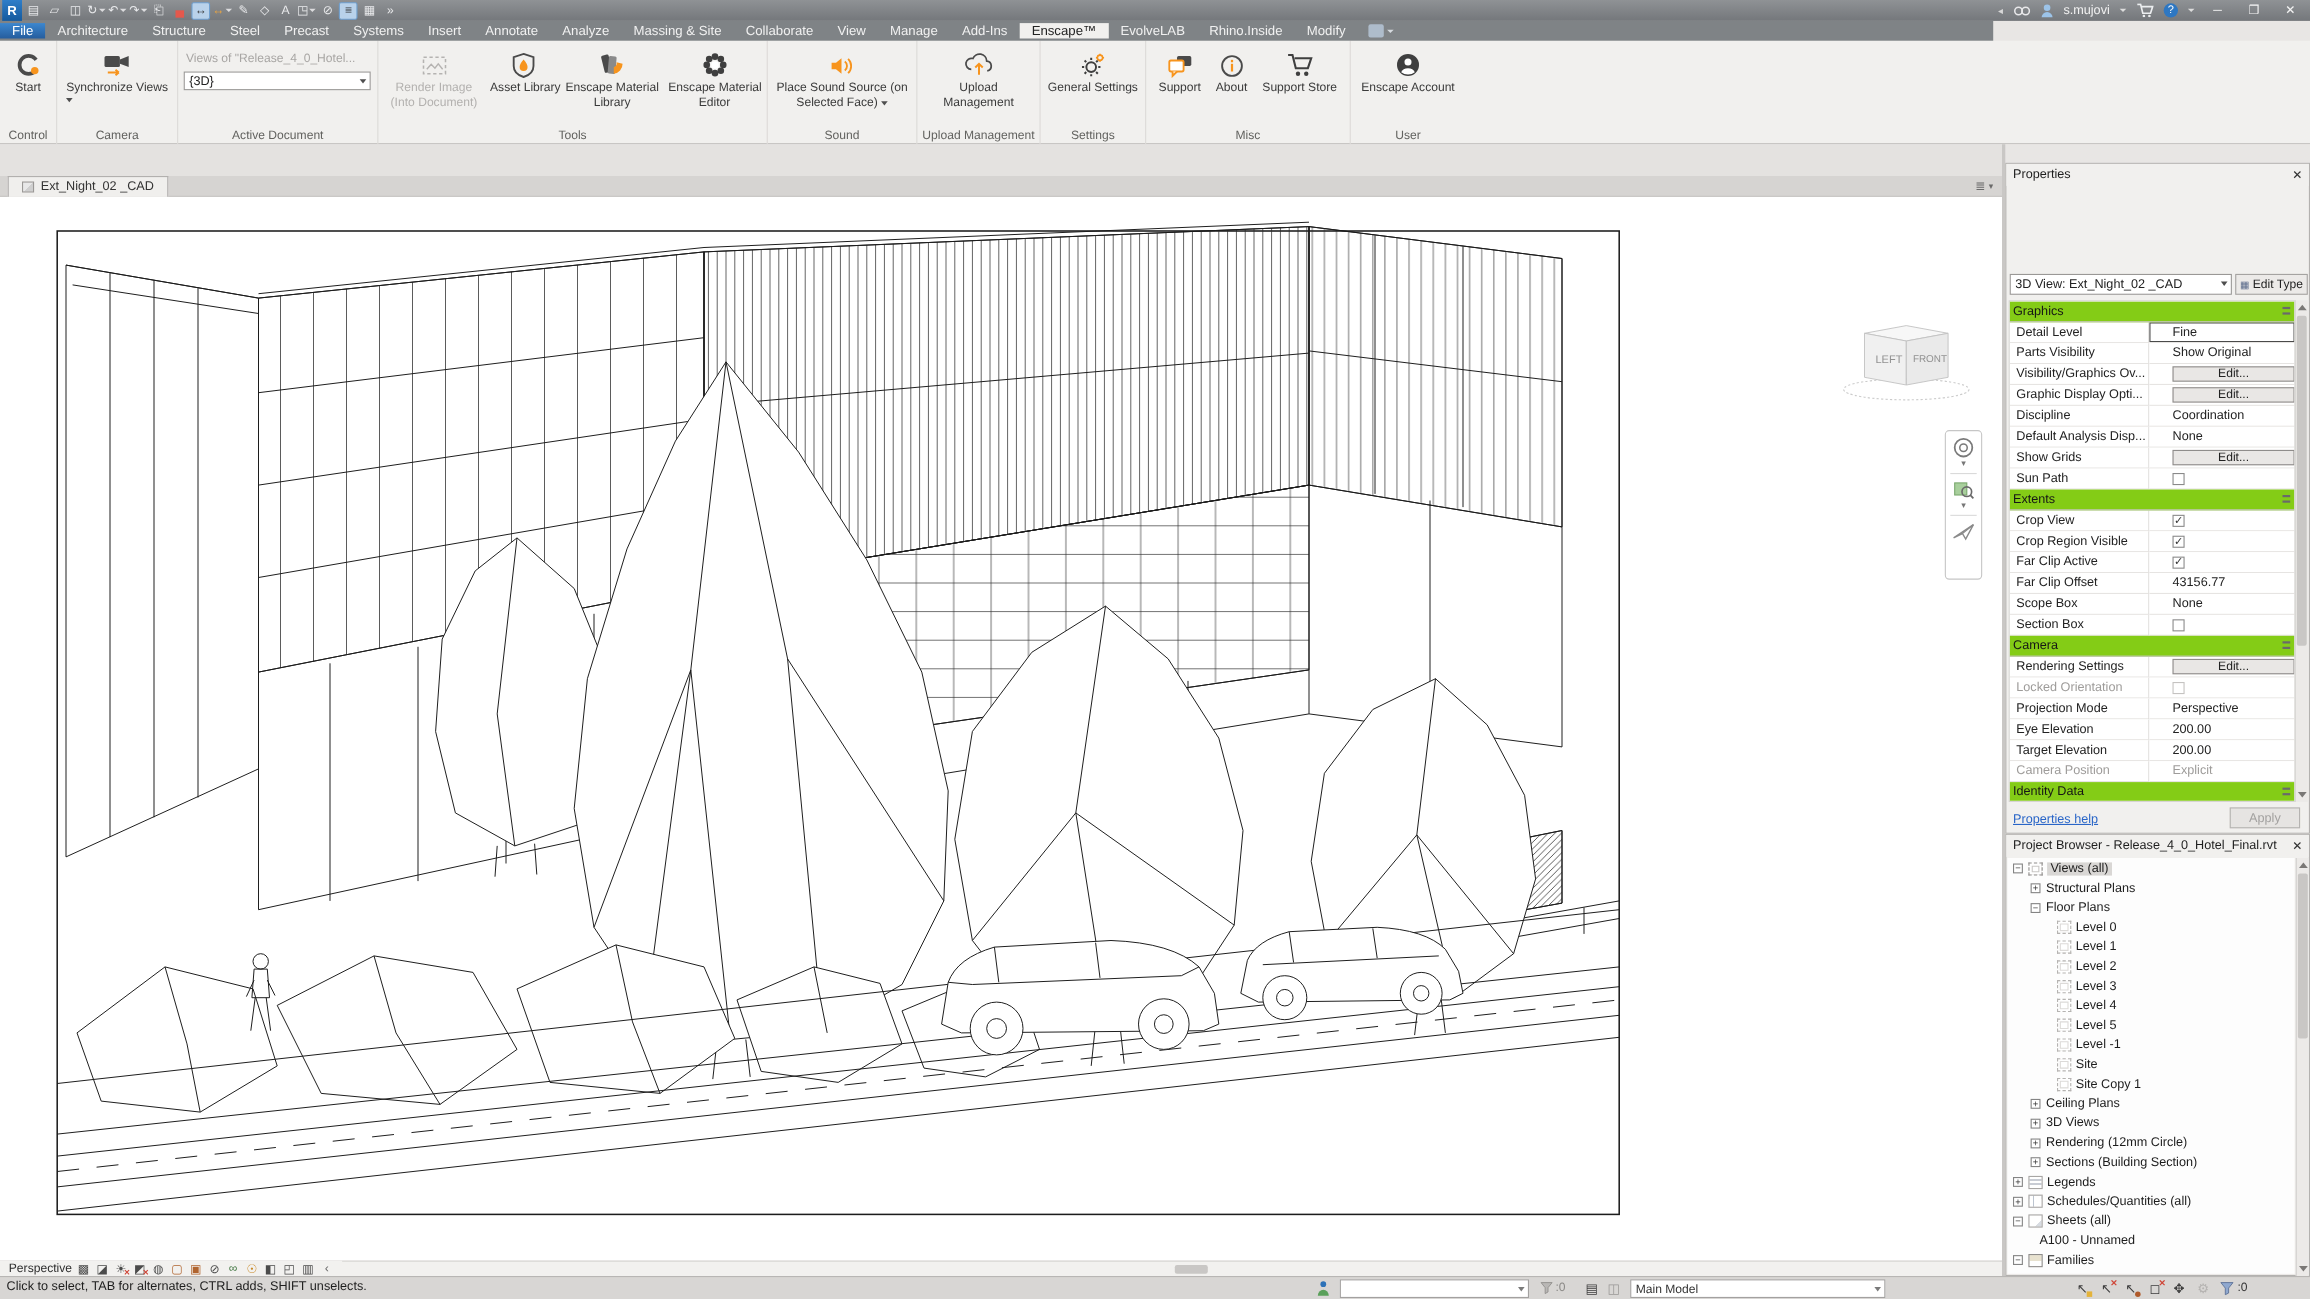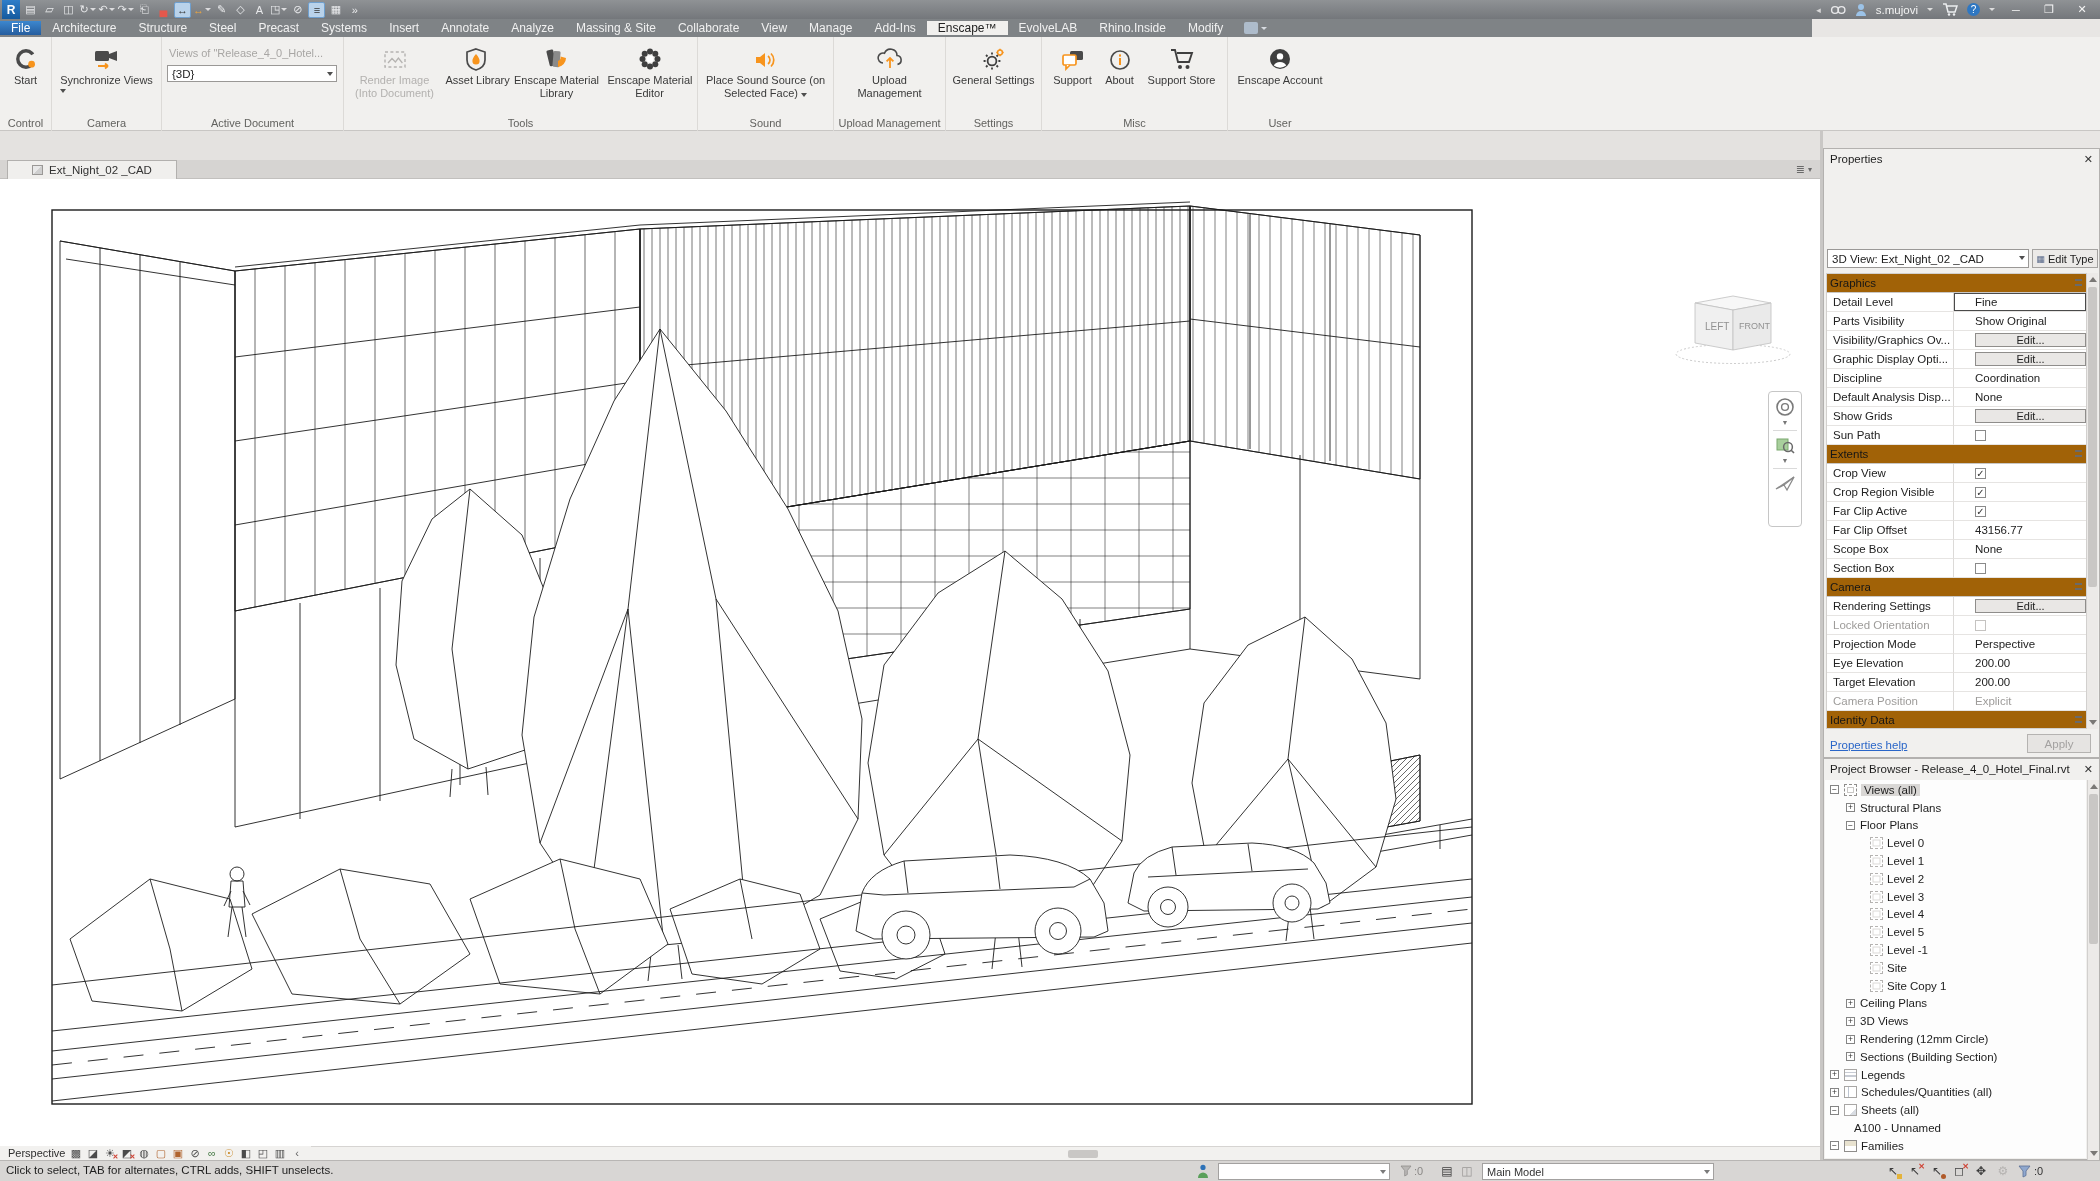--- a/index.html
+++ b/index.html
@@ -35,21 +35,21 @@
   .bigbtn .ic{height:30px;display:flex;align-items:flex-end;justify-content:center;margin-bottom:3px}
   .bigbtn.disabled{color:#b3b1af}
   .dd9{width:0;height:0;border-left:3.5px solid transparent;border-right:3.5px solid transparent;border-top:4px solid #4e4e4e;display:inline-block}
   .combo{background:#fff;border:1px solid #9a9896;height:17px;display:flex;align-items:center;font-size:11.5px;color:#222;padding:0 14px 0 4px;position:relative}
   .combo .dd9{position:absolute;right:3px;top:6px}
   .adcaption{font-size:11px;color:#a8a6a4;margin:8px 0 6px 2px;white-space:nowrap;overflow:hidden}
 
   
   .canvaswrap{position:absolute;left:0;top:131px;width:1820px;height:1029px;background:#e4e2e0}
   .viewtabstrip{position:absolute;left:0;top:29px;width:1820px;height:19px;background:#d6d4d2;border-bottom:1px solid #c2c0be}
-  .viewtab{position:absolute;left:7px;top:0;height:19px;background:#f0efed;border:1px solid #b2b0ae;border-bottom:none;display:flex;align-items:center;gap:6px;padding:0 24px;font-size:11.5px;color:#333}
+  .viewtab{position:absolute;left:7px;top:0;height:19px;background:#f0efed;border:1px solid #b2b0ae;border-bottom:none;display:flex;align-items:center;gap:6px;padding:0 12px;font-size:11.5px;color:#333}
   .cubeglyph{width:11px;height:10px;border:1px solid #9a9896;background:linear-gradient(135deg,#e8e8e8 50%,#cfcfcf 50%)}
   .tablist{position:absolute;right:8px;top:3px;color:#6a6a6a;font-size:11px;display:flex;gap:3px;align-items:center}
   .paper{position:absolute;left:0;top:48px;width:1820px;height:967px;background:#fff}
   .viewcube{position:absolute;left:1672px;top:104px;width:122px;height:86px;opacity:.95}
   .navbar{position:absolute;left:1768px;top:212px;width:34px;height:136px;background:rgba(255,255,255,.92);border:1px solid #c6c6c6;border-radius:4px;display:flex;flex-direction:column;align-items:center;padding-top:5px;gap:2px}
   .navbar .sep{width:24px;border-top:1px solid #dadada;margin:2px 0}
   .hscroll{position:absolute;left:0;top:1146px;width:1820px;height:14px;background:#f2f1ef;border-top:1px solid #d6d4d2;z-index:5}
   .hthumb{position:absolute;left:1068px;top:3px;width:30px;height:8px;background:#c9c7c5;border-radius:2px}
   .vcb{position:absolute;left:0;top:1146px;height:14px;display:flex;align-items:center;gap:4px;background:#f2f1ef;padding:0 8px;font-size:11px;color:#2e2e2e;z-index:6}
   .vicon{min-width:13px;height:13px;display:flex;align-items:center;justify-content:center;font-size:11px;color:#4b4b4b;position:relative}
@@ -59,21 +59,21 @@
   .splitter{position:absolute;left:1820px;top:131px;width:3px;height:1050px;background:#c9c7c5}
   .palette{position:absolute;left:1823px;width:277px;background:#f1f0ee;border:1px solid #b3b1af;font-size:11.5px;color:#222}
   .palhead{height:20px;display:flex;align-items:center;justify-content:space-between;padding:0 6px;font-size:11.5px;color:#1e1e1e;background:#f1f0ee}
   .closex{color:#333;font-size:11px}
   .typesel{position:absolute;left:3px;top:100px;width:202px;height:19px}
   .edittype{position:absolute;left:208px;top:100px;width:66px;height:19px;background:#eceae8;border:1px solid #a5a3a1;display:flex;align-items:center;justify-content:center;gap:3px;font-size:11px;color:#222}
   .grid{position:absolute;left:2px;top:124px;width:261px;height:456px;overflow:hidden;background:#fff;border:1px solid #d2d0ce}
   .prow{display:flex;height:19px}
   .plab{width:127px;padding:3px 2px 0 6px;background:#fff;border-right:1px solid #dcdad8;border-bottom:1px solid #e6e4e2;white-space:nowrap;overflow:hidden;font-size:11.5px}
   .pval{width:132px;height:19px;background:#fff;border-bottom:1px solid #e6e4e2;display:flex;align-items:center;padding-left:21px;font-size:11.5px}
-  .phead{height:19px;background:#a16207;border-bottom:1px solid #c9c7c5;padding:3px 0 0 3px;font-size:11.5px;color:#161616;position:relative}
+  .phead{height:19px;background:#84cc16;border-bottom:1px solid #c9c7c5;padding:3px 0 0 3px;font-size:11.5px;color:#161616;position:relative}
   .phead .pin{position:absolute;right:4px;top:5px;width:7px;height:7px;border-top:2px solid #6a6a6a;border-bottom:2px solid #6a6a6a}
   .pbtn{width:118px;height:14px;background:#e9e7e5;border:1px solid #8f8d8b;font-size:11px;color:#222;display:flex;align-items:center;justify-content:center;margin:0 auto}
   .cb{width:11px;height:11px;border:1px solid #8a8a8a;background:#fff;font-size:10px;line-height:9px;text-align:center;color:#333}
   .dim{color:#9e9c9a}
   .selcell{box-shadow:inset 0 0 0 1px #4a4a4a}
   .vscroll{position:absolute;width:12px;background:#eceae8;border-left:1px solid #d2d0ce}
   .varrow{position:absolute;left:2px;width:0;height:0;border-left:4px solid transparent;border-right:4px solid transparent}
   .varrow.up{border-bottom:5px solid #7a7876;top:4px}
   .varrow.down{border-top:5px solid #7a7876;bottom:4px}
   .vthumb{position:absolute;left:1px;width:9px;background:#c9c7c5;border-radius:2px}

